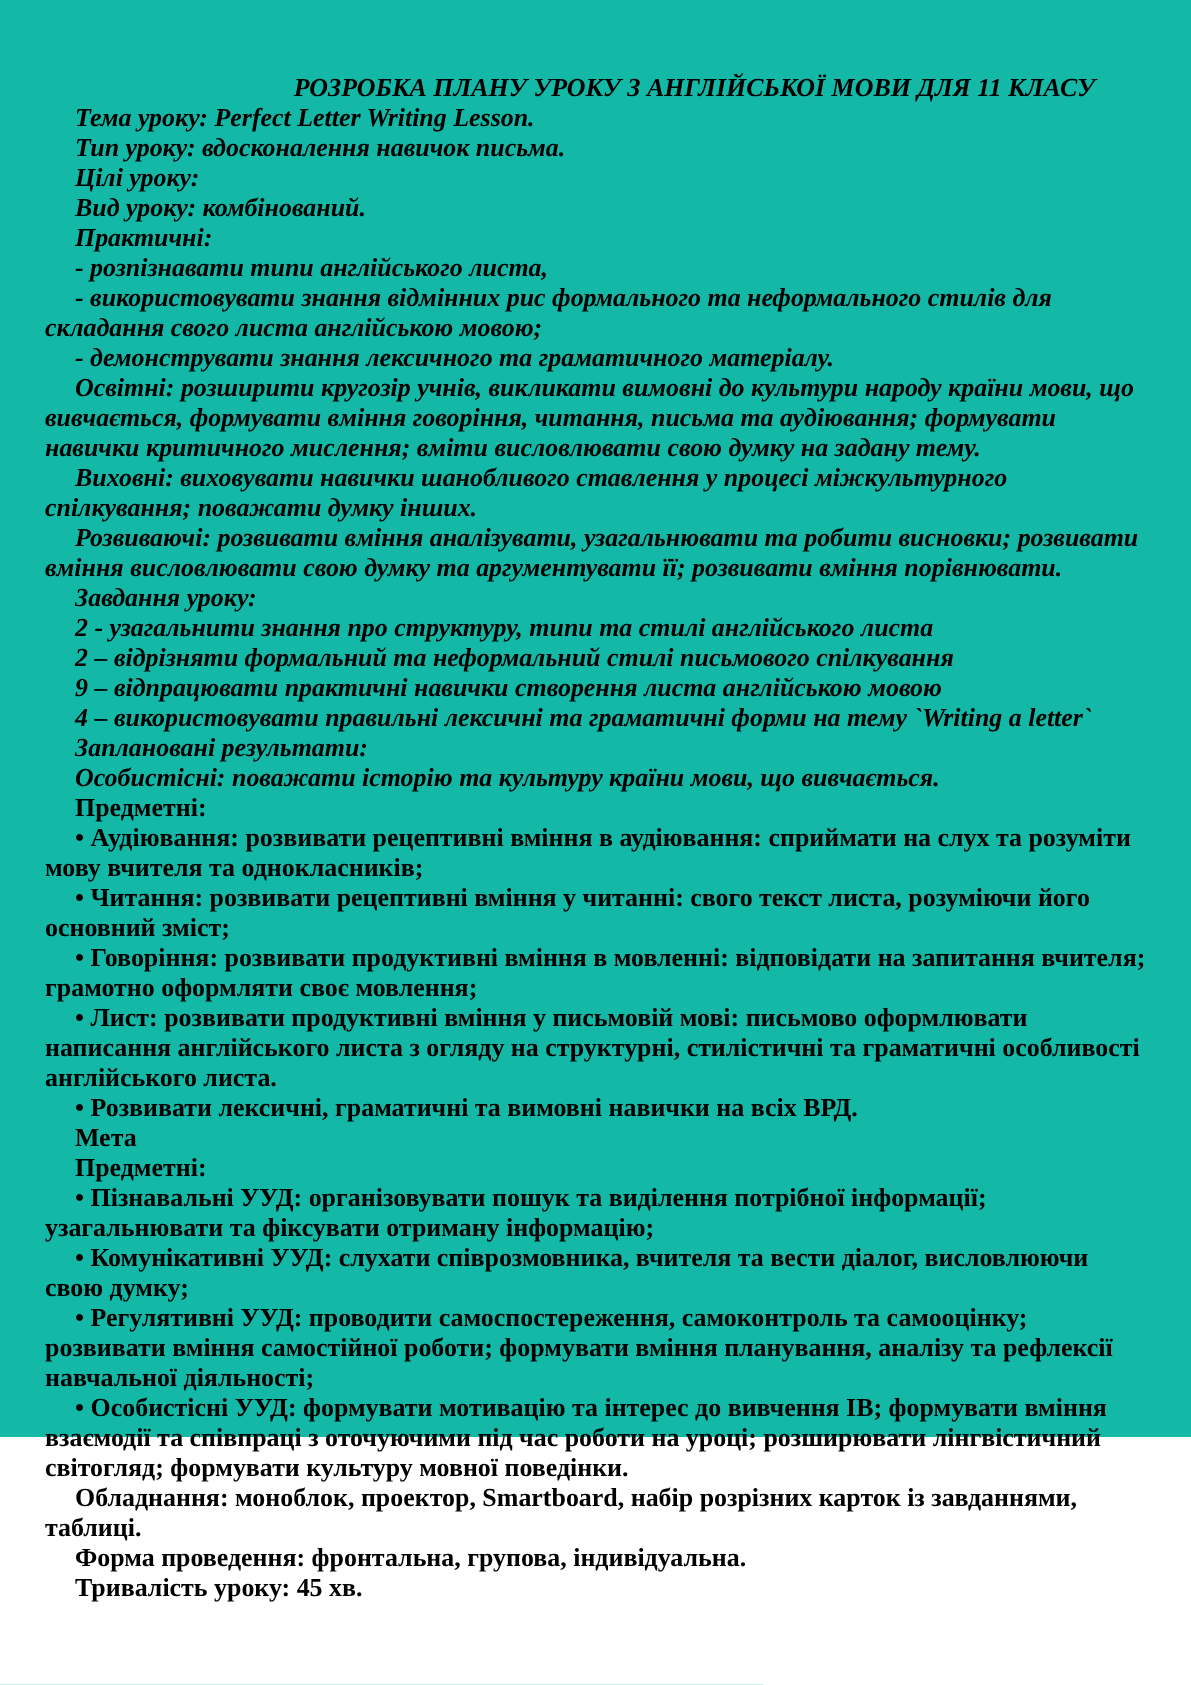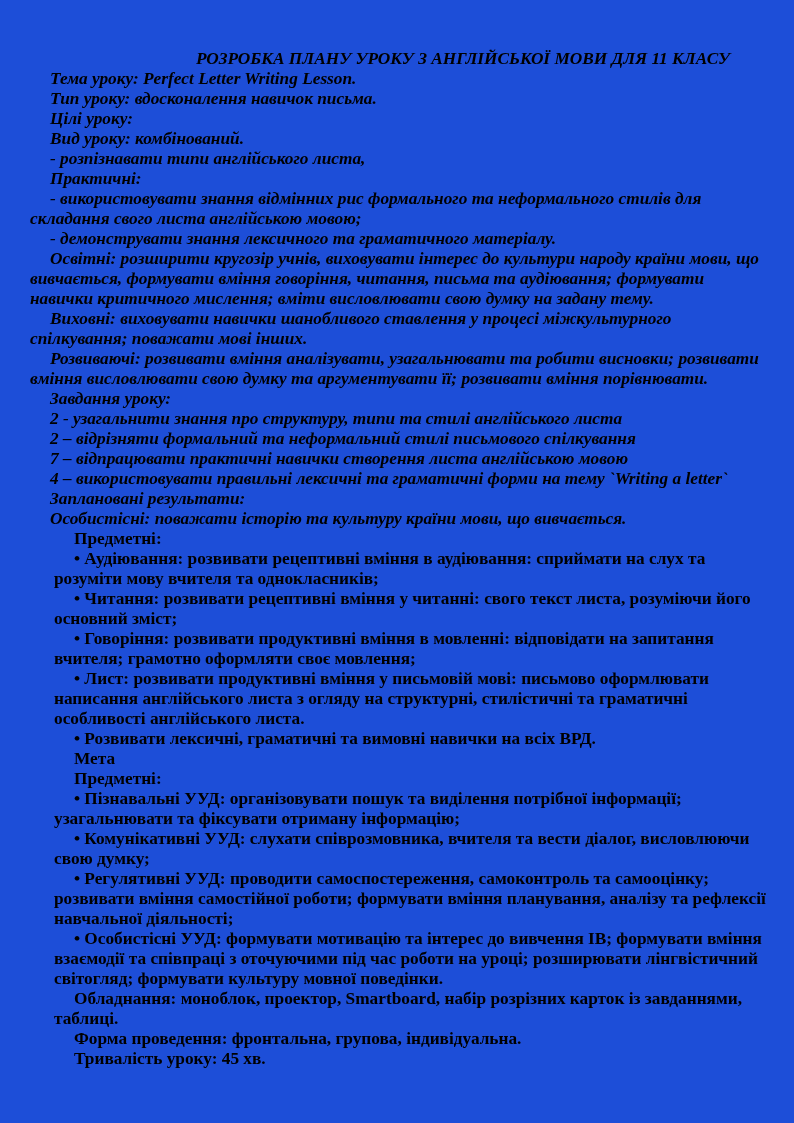--- a/index.html
+++ b/index.html
@@ -8,69 +8,68 @@
     background: #ffffff;
   }
   body {
     width: 794px;
     height: 1123px;
     overflow: hidden;
   }
   .page {
     box-sizing: border-box;
     width: 794px;
-    height: 1123px;
+    height: 958px;
     padding: 49px 28px 0 30px;
-    background: #1d4ed8;
+    background: #14b8a6;
     color: #000000;
   }
   .page p {
     margin: 0;
     padding: 0;
     font-family: "Liberation Serif", "DejaVu Serif", serif;
     font-size: 17.3px;
     line-height: 20px;
     font-weight: bold;
     text-indent: 20px;
     white-space: pre-wrap;
     color: #000000;
   }
   .page p[data-style="bold-italic"] {
     font-style: italic;
   }
   .page p[data-style="bold"] {
     font-style: normal;
-    margin-left: 24px;
   }
   .page p.title {
     text-align: center;
     text-indent: 130px;
     font-style: italic;
   }
 </style>
 </head>
 <body>
 
 <div class="page">
   <p class="title">РОЗРОБКА ПЛАНУ УРОКУ З АНГЛІЙСЬКОЇ МОВИ ДЛЯ 11 КЛАСУ</p>
   <p data-style="bold-italic">Тема уроку: Perfect Letter Writing Lesson.</p>
   <p data-style="bold-italic">Тип уроку: вдосконалення навичок письма.</p>
   <p data-style="bold-italic">Цілі уроку:</p>
   <p data-style="bold-italic">Вид уроку: комбінований.</p>
+  <p data-style="bold-italic">Практичні:</p>
   <p data-style="bold-italic">- розпізнавати типи англійського листа,</p>
-  <p data-style="bold-italic">Практичні:</p>
   <p data-style="bold-italic">- використовувати знання відмінних рис формального та неформального стилів для складання свого листа англійською мовою;</p>
   <p data-style="bold-italic">- демонструвати знання лексичного та граматичного матеріалу.</p>
-  <p data-style="bold-italic">Освітні: розширити кругозір учнів, виховувати інтерес до культури народу країни мови, що вивчається, формувати вміння говоріння, читання, письма та аудіювання; формувати навички критичного мислення; вміти висловлювати свою думку на задану тему.</p>
-  <p data-style="bold-italic">Виховні: виховувати навички шанобливого ставлення у процесі міжкультурного спілкування; поважати мові інших.</p>
+  <p data-style="bold-italic">Освітні: розширити кругозір учнів, викликати вимовні до культури народу країни мови, що вивчається, формувати вміння говоріння, читання, письма та аудіювання; формувати навички критичного мислення; вміти висловлювати свою думку на задану тему.</p>
+  <p data-style="bold-italic">Виховні: виховувати навички шанобливого ставлення у процесі міжкультурного спілкування; поважати думку інших.</p>
   <p data-style="bold-italic">Розвиваючі: розвивати вміння аналізувати, узагальнювати та робити висновки; розвивати вміння висловлювати свою думку та аргументувати її; розвивати вміння порівнювати.</p>
   <p data-style="bold-italic">Завдання уроку:</p>
   <p data-style="bold-italic">2 - узагальнити знання про структуру, типи та стилі англійського листа</p>
   <p data-style="bold-italic">2 – відрізняти формальний та неформальний стилі письмового спілкування</p>
-  <p data-style="bold-italic">7 – відпрацювати практичні навички створення листа англійською мовою</p>
+  <p data-style="bold-italic">9 – відпрацювати практичні навички створення листа англійською мовою</p>
   <p data-style="bold-italic">4 – використовувати правильні лексичні та граматичні форми на тему `Writing a letter`</p>
   <p data-style="bold-italic">Заплановані результати:</p>
   <p data-style="bold-italic">Особистісні: поважати історію та культуру країни мови, що вивчається.</p>
   <p data-style="bold">Предметні:</p>
   <p data-style="bold">• Аудіювання: розвивати рецептивні вміння в аудіювання: сприймати на слух та розуміти мову вчителя та однокласників;</p>
   <p data-style="bold">• Читання: розвивати рецептивні вміння у читанні: свого текст листа, розуміючи його основний зміст;</p>
   <p data-style="bold">• Говоріння: розвивати продуктивні вміння в мовленні: відповідати на запитання вчителя; грамотно оформляти своє мовлення;</p>
   <p data-style="bold">• Лист: розвивати продуктивні вміння у письмовій мові: письмово оформлювати написання англійського листа з огляду на структурні, стилістичні та граматичні особливості англійського листа.</p>
   <p data-style="bold">• Розвивати лексичні, граматичні та вимовні навички на всіх ВРД.</p>
   <p data-style="bold">Мета</p>

